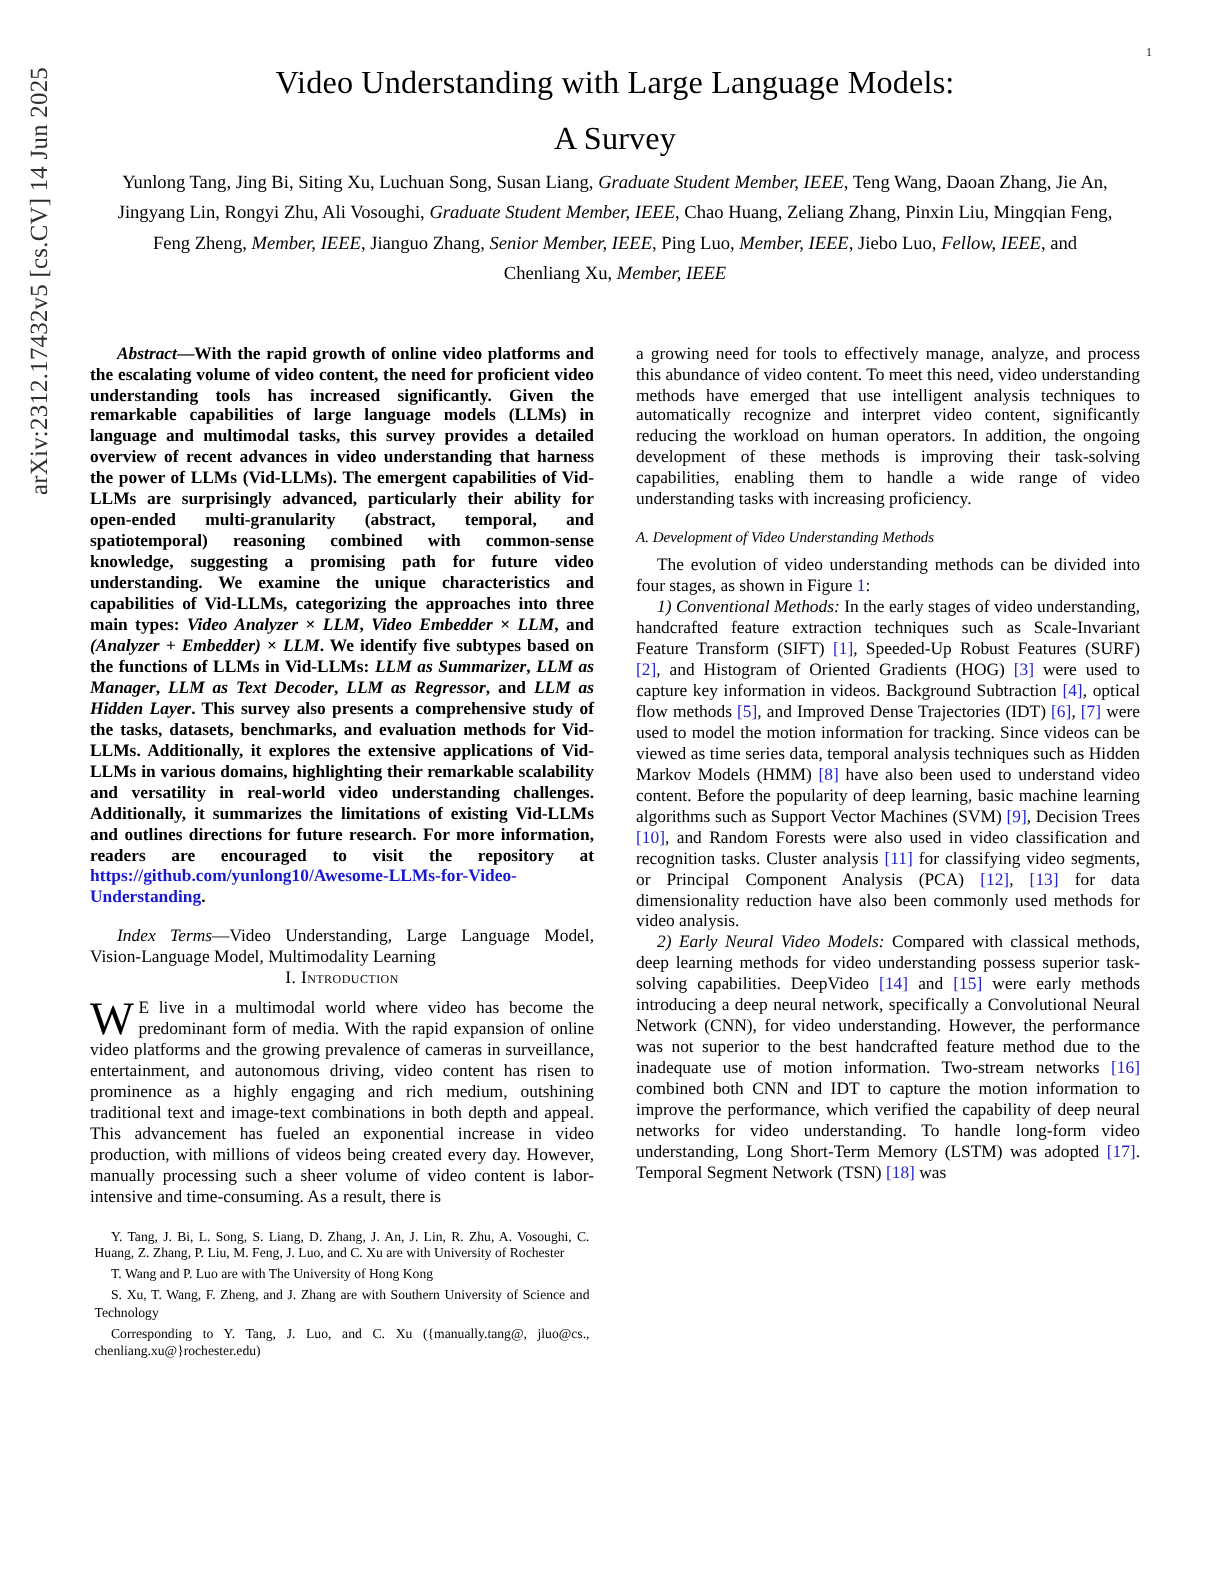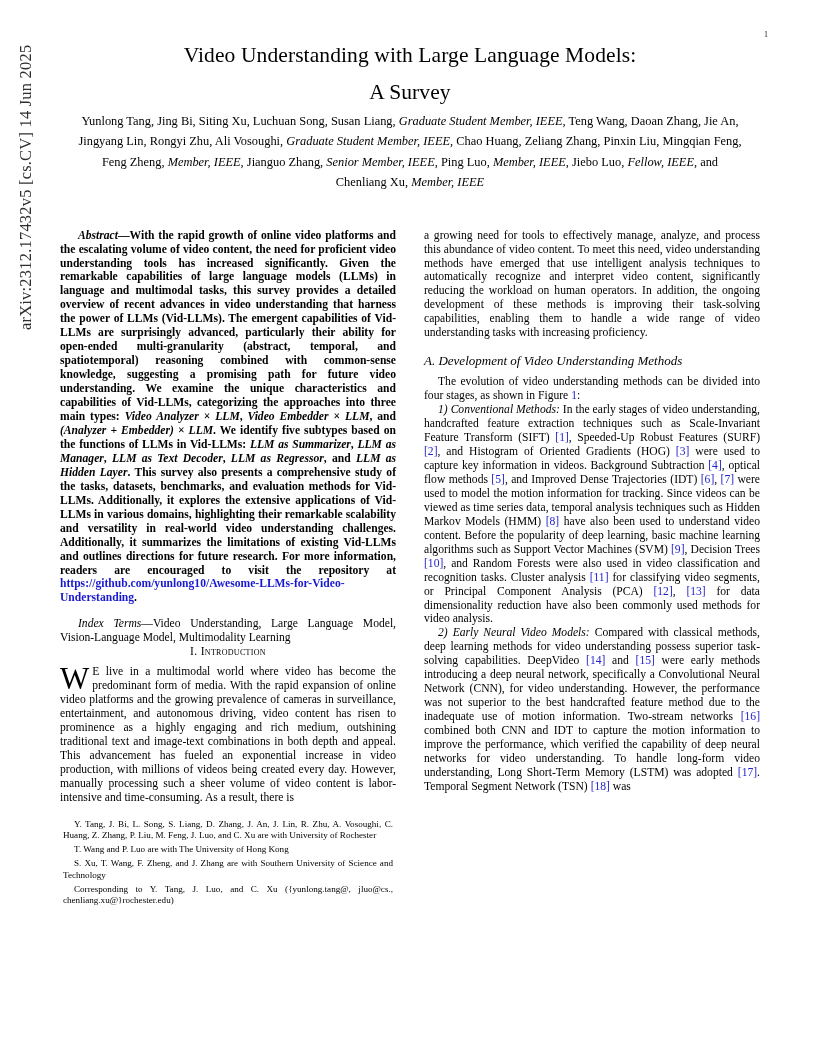--- a/index.html
+++ b/index.html
@@ -109,21 +109,21 @@
   
   .sec-head {
     text-align: center;
     font-size: 11.6px;
     margin-bottom: 7px;
     font-variant: small-caps;
     letter-spacing: 0.3px;
   }
   .subsec-head {
     font-style: italic;
-    font-size: 13px;
+    font-size: 10px;
     margin-top: 13px;
     margin-bottom: 6px;
   }
 
   .body-par { text-indent: 14px; }
   .body-par.noindent { text-indent: 0; }
 
   
   .dropcap-par {
     text-indent: 0;
@@ -175,21 +175,21 @@
       <p class="index-terms"><i>Index Terms</i>—Video Understanding, Large Language Model, Vision-Language Model, Multimodality Learning</p>
 
       <div class="sec-head">I.  Introduction</div>
 
       <p class="body-par dropcap-par"><span class="dropcap">W</span><span>E live in a multimodal world where video has become the predominant form of media. With the rapid expansion of online video platforms and the growing prevalence of cameras in surveillance, entertainment, and autonomous driving, video content has risen to prominence as a highly engaging and rich medium, outshining traditional text and image-text combinations in both depth and appeal. This advancement has fueled an exponential increase in video production, with millions of videos being created every day. However, manually processing such a sheer volume of video content is labor-intensive and time-consuming. As a result, there is</span></p>
 
       <div id="footnotes">
         <p>Y. Tang, J. Bi, L. Song, S. Liang, D. Zhang, J. An, J. Lin, R. Zhu, A. Vosoughi, C. Huang, Z. Zhang, P. Liu, M. Feng, J. Luo, and C. Xu are with University of Rochester</p>
         <p>T. Wang and P. Luo are with The University of Hong Kong</p>
         <p>S. Xu, T. Wang, F. Zheng, and J. Zhang are with Southern University of Science and Technology</p>
-        <p>Corresponding to Y. Tang, J. Luo, and C. Xu ({yunlong.tang@, jluo@cs., chenliang.xu@}rochester.edu)</p>
+        <p>Corresponding to Y. Tang, J. Luo, and C. Xu ({manually.tang@, jluo@cs., chenliang.xu@}rochester.edu)</p>
       </div>
     </div>
 
     <div class="col">
       <p class="body-par noindent">a growing need for tools to effectively manage, analyze, and process this abundance of video content. To meet this need, video understanding methods have emerged that use intelligent analysis techniques to automatically recognize and interpret video content, significantly reducing the workload on human operators. In addition, the ongoing development of these methods is improving their task-solving capabilities, enabling them to handle a wide range of video understanding tasks with increasing proficiency.</p>
 
       <div class="subsec-head">A.  Development of Video Understanding Methods</div>
 
       <p class="body-par">The evolution of video understanding methods can be divided into four stages, as shown in Figure <span class="cite">1</span>:</p>
       <p class="body-par"><i>1) Conventional Methods:</i> In the early stages of video understanding, handcrafted feature extraction techniques such as Scale-Invariant Feature Transform (SIFT) <span class="cite">[1]</span>, Speeded-Up Robust Features (SURF) <span class="cite">[2]</span>, and Histogram of Oriented Gradients (HOG) <span class="cite">[3]</span> were used to capture key information in videos. Background Subtraction <span class="cite">[4]</span>, optical flow methods <span class="cite">[5]</span>, and Improved Dense Trajectories (IDT) <span class="cite">[6]</span>, <span class="cite">[7]</span> were used to model the motion information for tracking. Since videos can be viewed as time series data, temporal analysis techniques such as Hidden Markov Models (HMM) <span class="cite">[8]</span> have also been used to understand video content. Before the popularity of deep learning, basic machine learning algorithms such as Support Vector Machines (SVM) <span class="cite">[9]</span>, Decision Trees <span class="cite">[10]</span>, and Random Forests were also used in video classification and recognition tasks. Cluster analysis <span class="cite">[11]</span> for classifying video segments, or Principal Component Analysis (PCA) <span class="cite">[12]</span>, <span class="cite">[13]</span> for data dimensionality reduction have also been commonly used methods for video analysis.</p>

